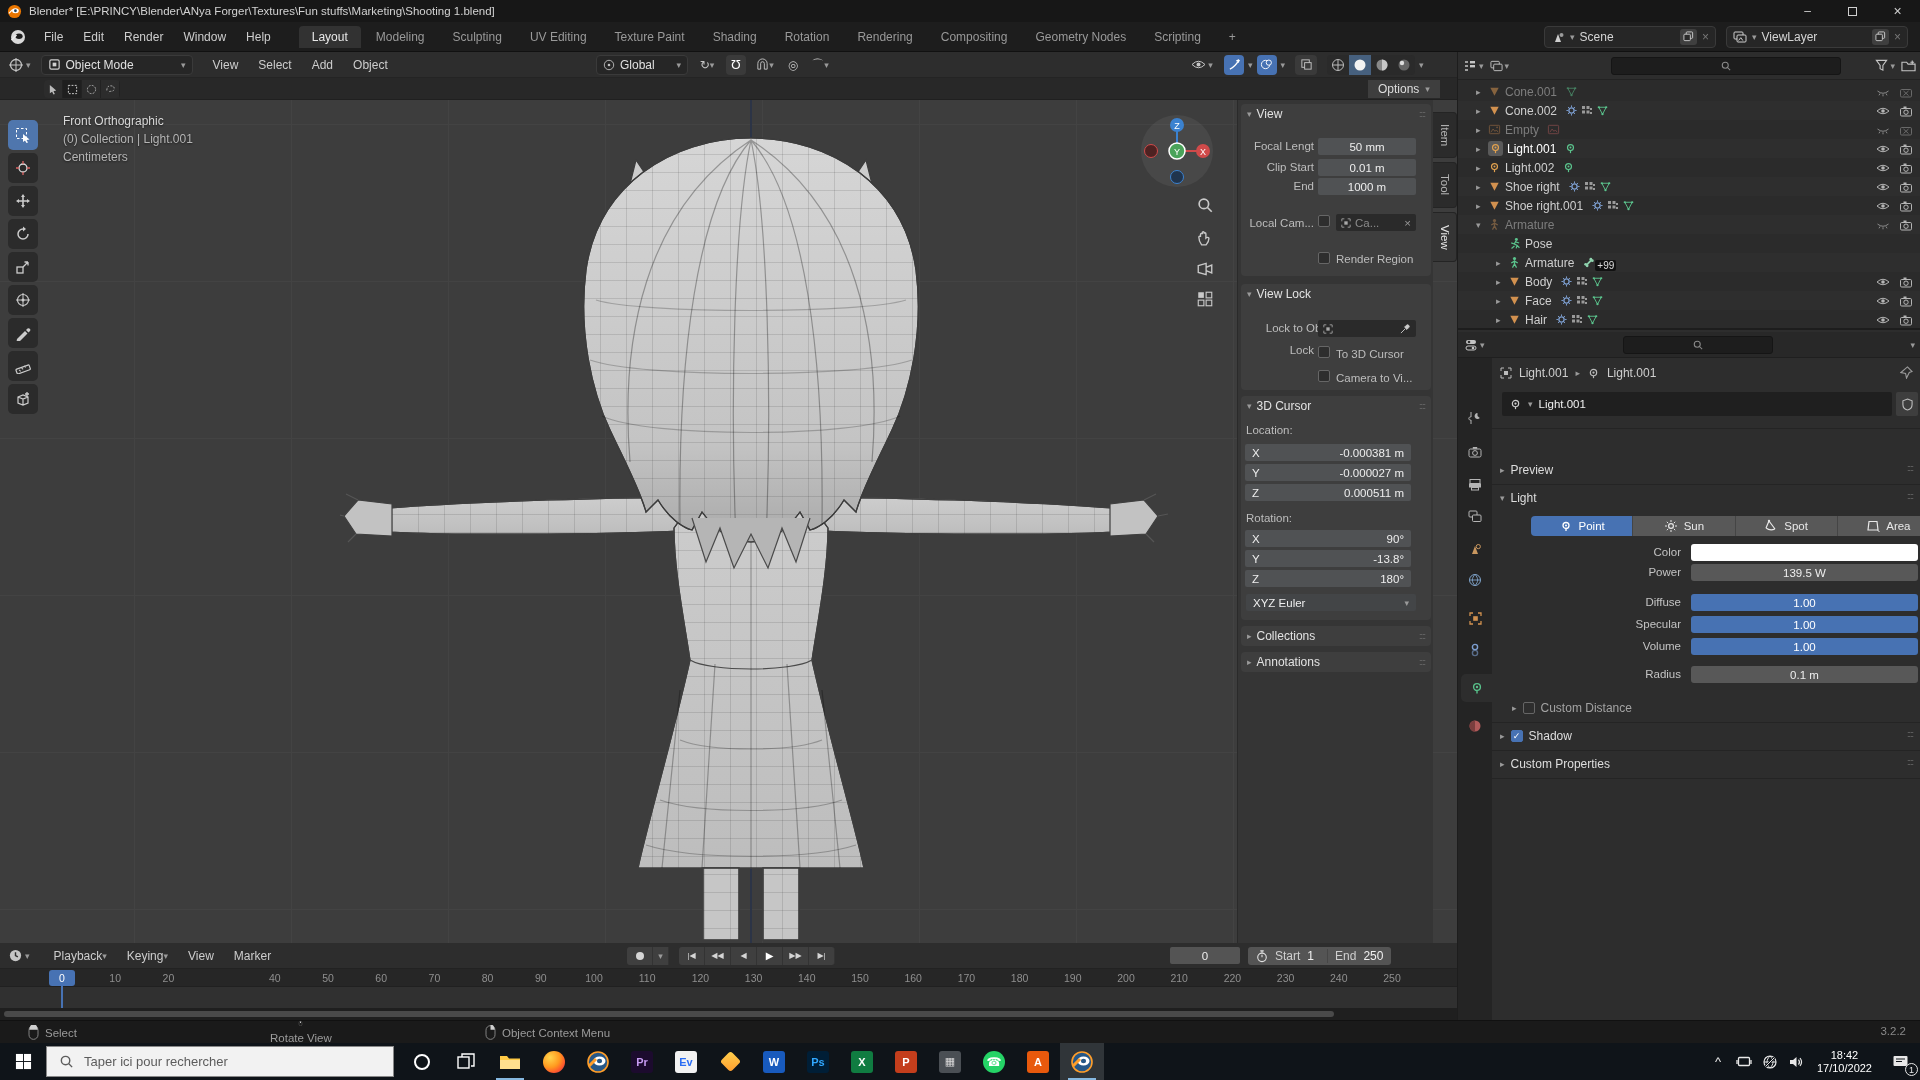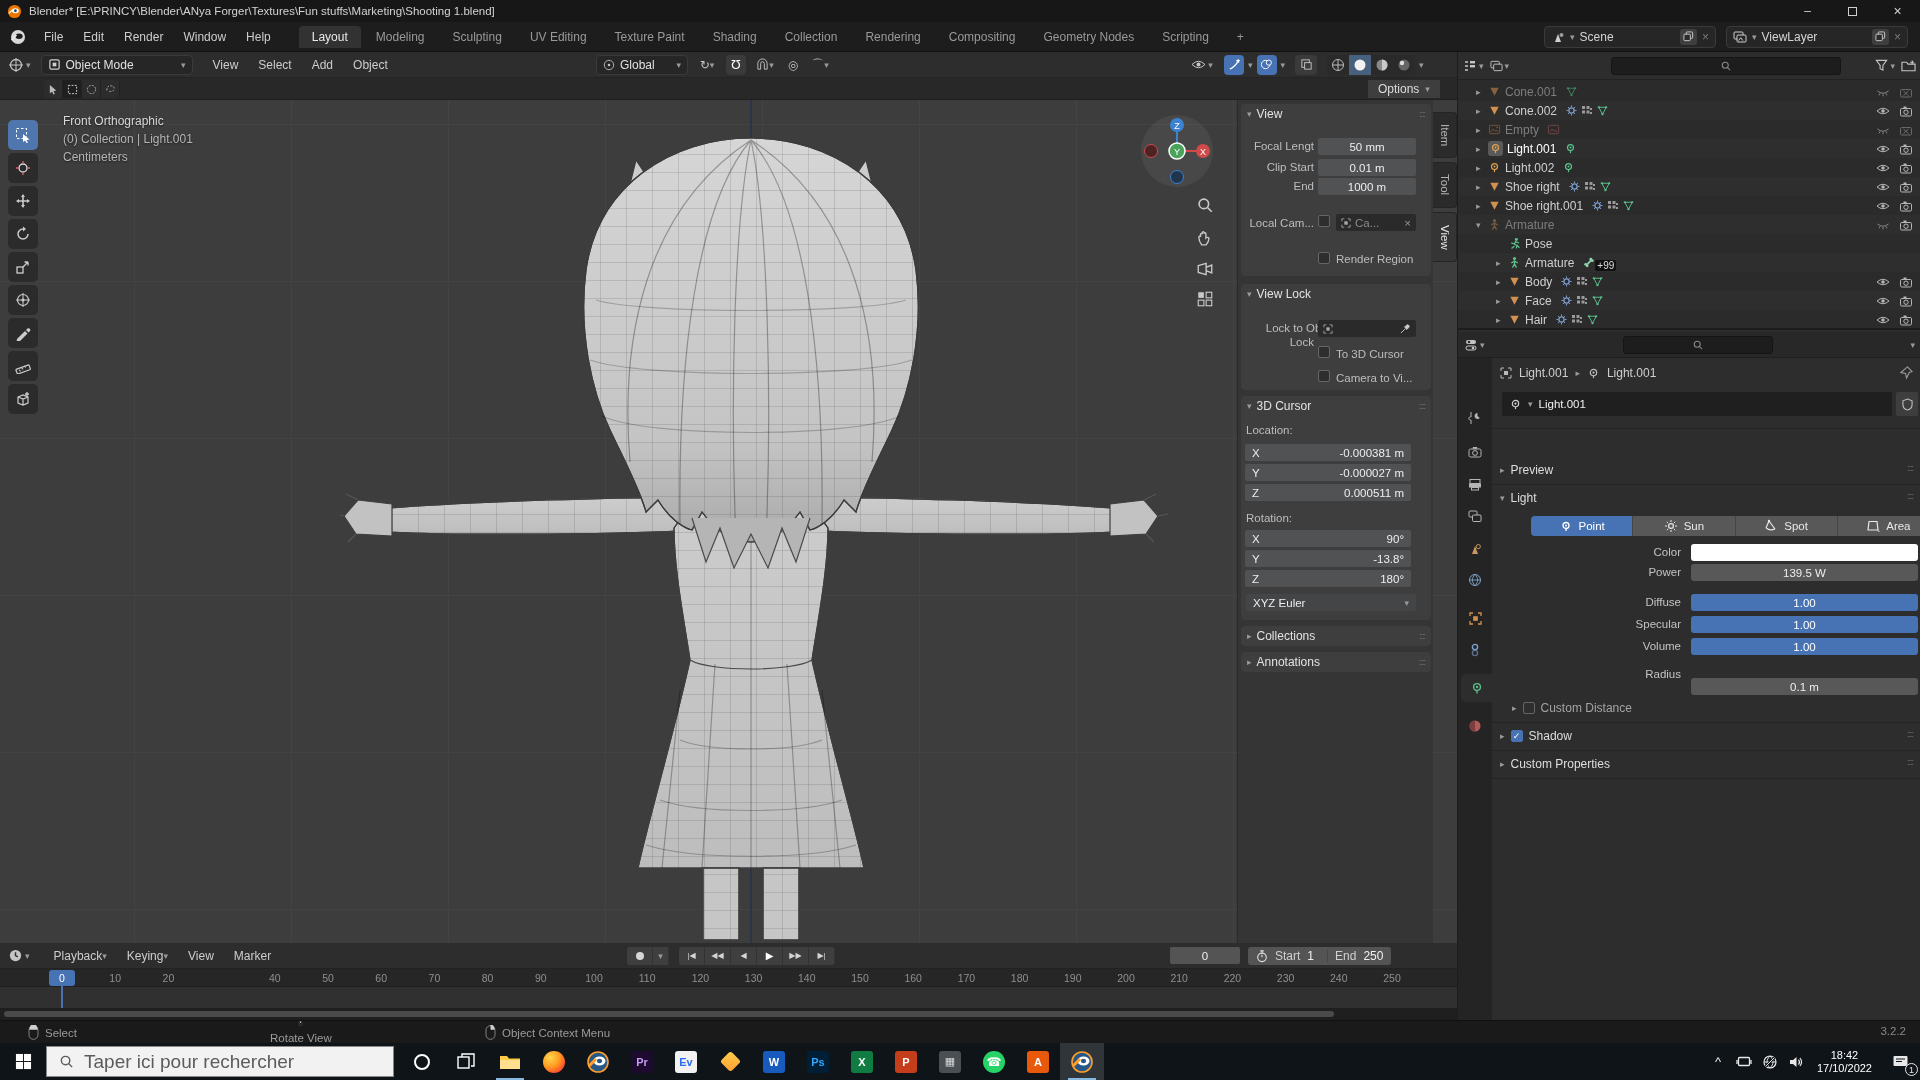--- a/index.html
+++ b/index.html
@@ -86,21 +86,21 @@
   #tlbody{position:absolute;left:0;top:44px;width:1457px;height:21px;background:#303030;}
   .pbtn{width:26px;height:18px;background:#3f3f3f;display:flex;align-items:center;justify-content:center;color:#d5d5d5;font-size:8px;border-right:1px solid #333;}
   
   #scrollstrip{left:0;top:1008px;width:1457px;height:12px;background:#1f1f1f;}
   
   #statusbar{left:0;top:1020px;width:1920px;height:23px;background:#1a1a1a;color:#9b9b9b;font-size:11.5px;border-top:1px solid #111;}
   .hint{position:absolute;top:0;height:23px;display:flex;align-items:center;gap:6px;}
   
   #taskbar{left:0;top:1043px;width:1920px;height:37px;background:#0f1419;display:flex;align-items:center;color:#fff;}
   #startbtn{width:46px;height:37px;display:flex;align-items:center;justify-content:center;}
-  #searchbox{width:348px;height:31px;background:#f2f2f2;display:flex;align-items:center;gap:10px;padding:0 12px;color:#5c5c5c;font-size:19px;border:1px solid #888;}
+  #searchbox{width:348px;height:31px;background:#f2f2f2;display:flex;align-items:center;gap:10px;padding:0 12px;color:#5c5c5c;font-size:13px;border:1px solid #888;}
   .app{width:44px;height:37px;display:flex;align-items:center;justify-content:center;position:relative;}
   .app.running::after{content:"";position:absolute;left:8px;bottom:0;width:28px;height:2px;background:#86b8e0;}
   .app.active{background:rgba(255,255,255,.14);}
   .tile{width:22px;height:22px;border-radius:3px;display:flex;align-items:center;justify-content:center;font-size:11px;font-weight:bold;}
   #tray{margin-left:auto;display:flex;align-items:center;height:37px;}
   .trayic{width:26px;height:37px;display:flex;align-items:center;justify-content:center;color:#e8e8e8;}
   #clockblk{text-align:center;font-size:11px;line-height:13px;padding:0 8px;}
   svg{display:block;}
 </style>
 </head>
@@ -142,21 +142,21 @@
         <div class="menu">Window</div>
         <div class="menu">Help</div>
       </div>
     <div id="tb-tabs" class="row" style="margin-left:18px;gap:2px">
         <div class="wtab active">Layout</div>
         <div class="wtab">Modeling</div>
         <div class="wtab">Sculpting</div>
         <div class="wtab">UV Editing</div>
         <div class="wtab">Texture Paint</div>
         <div class="wtab">Shading</div>
-        <div class="wtab">Collection</div>
+        <div class="wtab">Rotation</div>
         <div class="wtab">Rendering</div>
         <div class="wtab">Compositing</div>
         <div class="wtab">Geometry Nodes</div>
         <div class="wtab">Scripting</div>
         <div class="wtab">+</div>
       </div>
     <div class="row" style="position:absolute;right:12px;gap:10px">
       <div class="idsel" style="width:172px">
         <span>
             <svg width="14" height="12" viewBox="0 0 14 12">
@@ -526,21 +526,21 @@
         <svg width="10" height="10" viewBox="0 0 12 12">
             <path d="M1 4 V1 H4 M8 1 H11 V4 M11 8 V11 H8 M4 11 H1 V8" fill="none" stroke="#aaa"></path>
             <rect x="4" y="4" width="4" height="4" fill="#aaa"></rect>
           </svg>
         <span style="margin-left:auto">
             <svg width="11" height="11" viewBox="0 0 12 12">
               <path d="M1 11 L5.5 6.5 M5 4.5 l2.5 2.5 l2-2 a1.7 1.7 0 0 0 -2.5-2.5 Z" stroke="#ccc" fill="#ccc" stroke-width="1"></path>
             </svg>
           </span>
       </div>
-      <div class="nlab" style="left:4px;top:236px;width:72px">Lock</div>
+      <div class="nlab" style="left:4px;top:244px;width:72px">Lock</div>
       <span class="cb" style="position:absolute;left:80px;top:246px"></span>
       <div class="nlab" style="left:98px;top:248px;width:92px;text-align:left">To 3D Cursor</div>
       <span class="cb" style="position:absolute;left:80px;top:270px"></span>
       <div class="nlab" style="left:98px;top:272px;width:92px;text-align:left">Camera to Vi...</div>
 
       <div class="panelbox" style="top:296px;height:224px">
         <div class="phead">
             <span class="chev">▾</span>
             <span>3D Cursor</span>
             <span class="grip">::::</span>
@@ -1333,21 +1333,21 @@
             <div class="pfld" style="top: 186px; background: rgb(255, 255, 255);"></div>
             <div class="plab" style="left: 39px; top: 208px;">Power</div>
             <div class="pfld" style="top: 206px; background: rgb(88, 88, 88);">139.5 W</div>
             <div class="plab" style="left: 39px; top: 238px;">Diffuse</div>
             <div class="pfld" style="top: 236px; background: rgb(71, 114, 179); color: rgb(255, 255, 255);">1.00</div>
             <div class="plab" style="left: 39px; top: 260px;">Specular</div>
             <div class="pfld" style="top: 258px; background: rgb(71, 114, 179); color: rgb(255, 255, 255);">1.00</div>
             <div class="plab" style="left: 39px; top: 282px;">Volume</div>
             <div class="pfld" style="top: 280px; background: rgb(71, 114, 179); color: rgb(255, 255, 255);">1.00</div>
             <div class="plab" style="left: 39px; top: 310px;">Radius</div>
-            <div class="pfld" style="top: 320px; background: rgb(88, 88, 88);">0.1 m</div>
+            <div class="pfld" style="top: 308px; background: rgb(88, 88, 88);">0.1 m</div>
           </div>
 
         <div class="pnlh" style="position:absolute;left:20px;top:343px">
           <span class="chev">▸</span>
             <span class="cb"></span>
             <span style="color:#a3a3a3">Custom Distance</span>
         </div>
         <div class="sep" style="top:364px"></div>
 
         <div class="pnlh" style="position:absolute;left:8px;top:371px">

